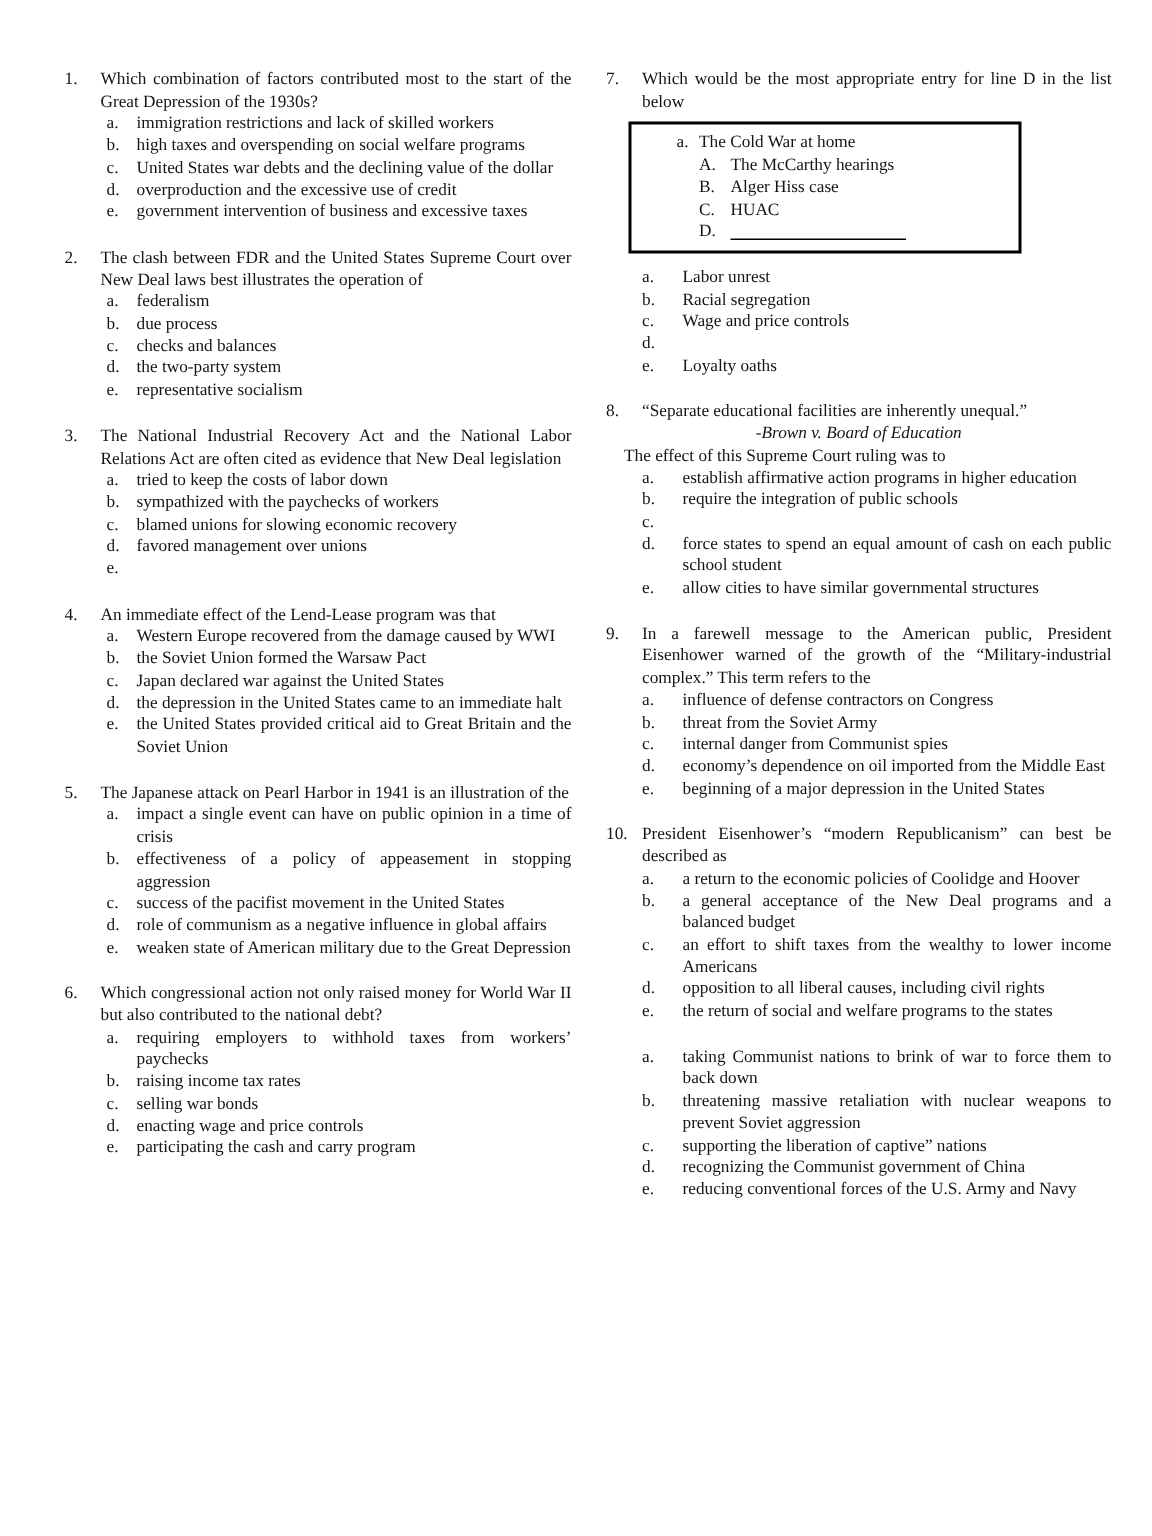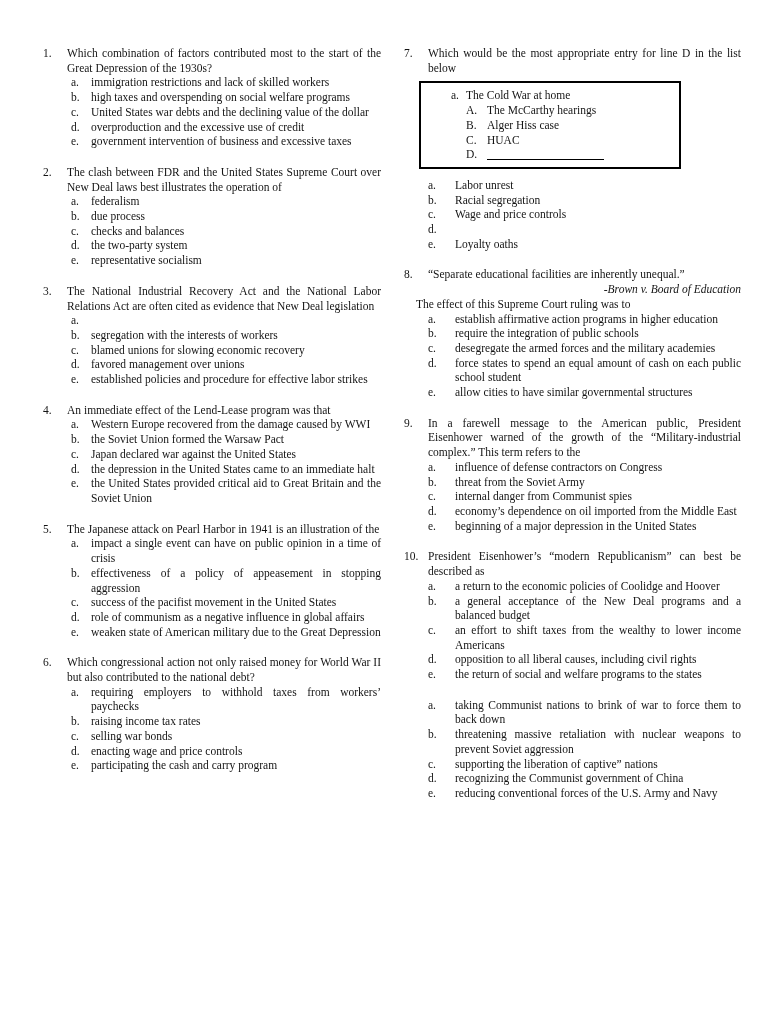--- a/index.html
+++ b/index.html
@@ -16,21 +16,21 @@
   .column { position:absolute; top:46px; }
   #col-left  { left:43px;  width:338px; }
   #col-right { left:404px; width:337px; }
 
   .question { margin-bottom:16px; }
   .q-head { display:flex; }
   .q-num  { flex:0 0 24px; }
   .q-stem { flex:1 1 auto; text-align:justify;font-family:Liberation Serif, serif; }
   .q-stem.center { text-align:left; }
 
-  .attribution { text-align:right; font-style:italic; }
+  .attribution { text-align:center; font-style:italic; }
   .post-stem { text-align:justify;margin-left:12px; }
 
   .option { display:flex; padding-left:28px; }
   #col-right .option { padding-left:24px; }
   .question.narrow .option { padding-left:34px; }
   .opt-letter { flex:0 0 20px; }
   #col-right .opt-letter { flex:0 0 27px; }
   .question.narrow .opt-letter { flex:0 0 15px; }
   .opt-text { flex:1 1 auto; text-align:justify; }
   .underline { }
@@ -109,36 +109,36 @@
           <div class="opt-text">representative socialism</div>
         </div>
       </div>
       <div class="question">
         <div class="q-head">
           <span class="q-num">3.</span>
           <div class="q-stem">The National Industrial Recovery Act and the National Labor Relations Act are often cited as evidence that New Deal legislation</div>
         </div>
         <div class="option">
           <span class="opt-letter">a.</span>
-        </div>
-        <div class="option">
-          <span class="opt-letter">b.</span>
-          <div class="opt-text underline">segregation with the interests of workers</div>
+          <div class="opt-text">tried to keep the costs of labor down</div>
+        </div>
+        <div class="option">
+          <span class="opt-letter">b.</span>
+          <div class="opt-text underline">sympathized with the paychecks of workers</div>
         </div>
         <div class="option">
           <span class="opt-letter">c.</span>
           <div class="opt-text">blamed unions for slowing economic recovery</div>
         </div>
         <div class="option">
           <span class="opt-letter">d.</span>
           <div class="opt-text">favored management over unions</div>
         </div>
         <div class="option">
           <span class="opt-letter">e.</span>
-          <div class="opt-text">established policies and procedure for effective labor strikes</div>
         </div>
       </div>
       <div class="question">
         <div class="q-head">
           <span class="q-num">4.</span>
           <div class="q-stem">An immediate effect of the Lend-Lease program was that</div>
         </div>
         <div class="option">
           <span class="opt-letter">a.</span>
           <div class="opt-text">Western Europe recovered from the damage caused by WWI</div>
@@ -271,21 +271,20 @@
         <div class="option">
           <span class="opt-letter">a.</span>
           <div class="opt-text">establish affirmative action programs in higher education</div>
         </div>
         <div class="option">
           <span class="opt-letter">b.</span>
           <div class="opt-text underline">require the integration of public schools</div>
         </div>
         <div class="option">
           <span class="opt-letter">c.</span>
-          <div class="opt-text">desegregate the armed forces and the military academies</div>
         </div>
         <div class="option">
           <span class="opt-letter">d.</span>
           <div class="opt-text">force states to spend an equal amount of cash on each public school student</div>
         </div>
         <div class="option">
           <span class="opt-letter">e.</span>
           <div class="opt-text">allow cities to have similar governmental structures</div>
         </div>
       </div>

